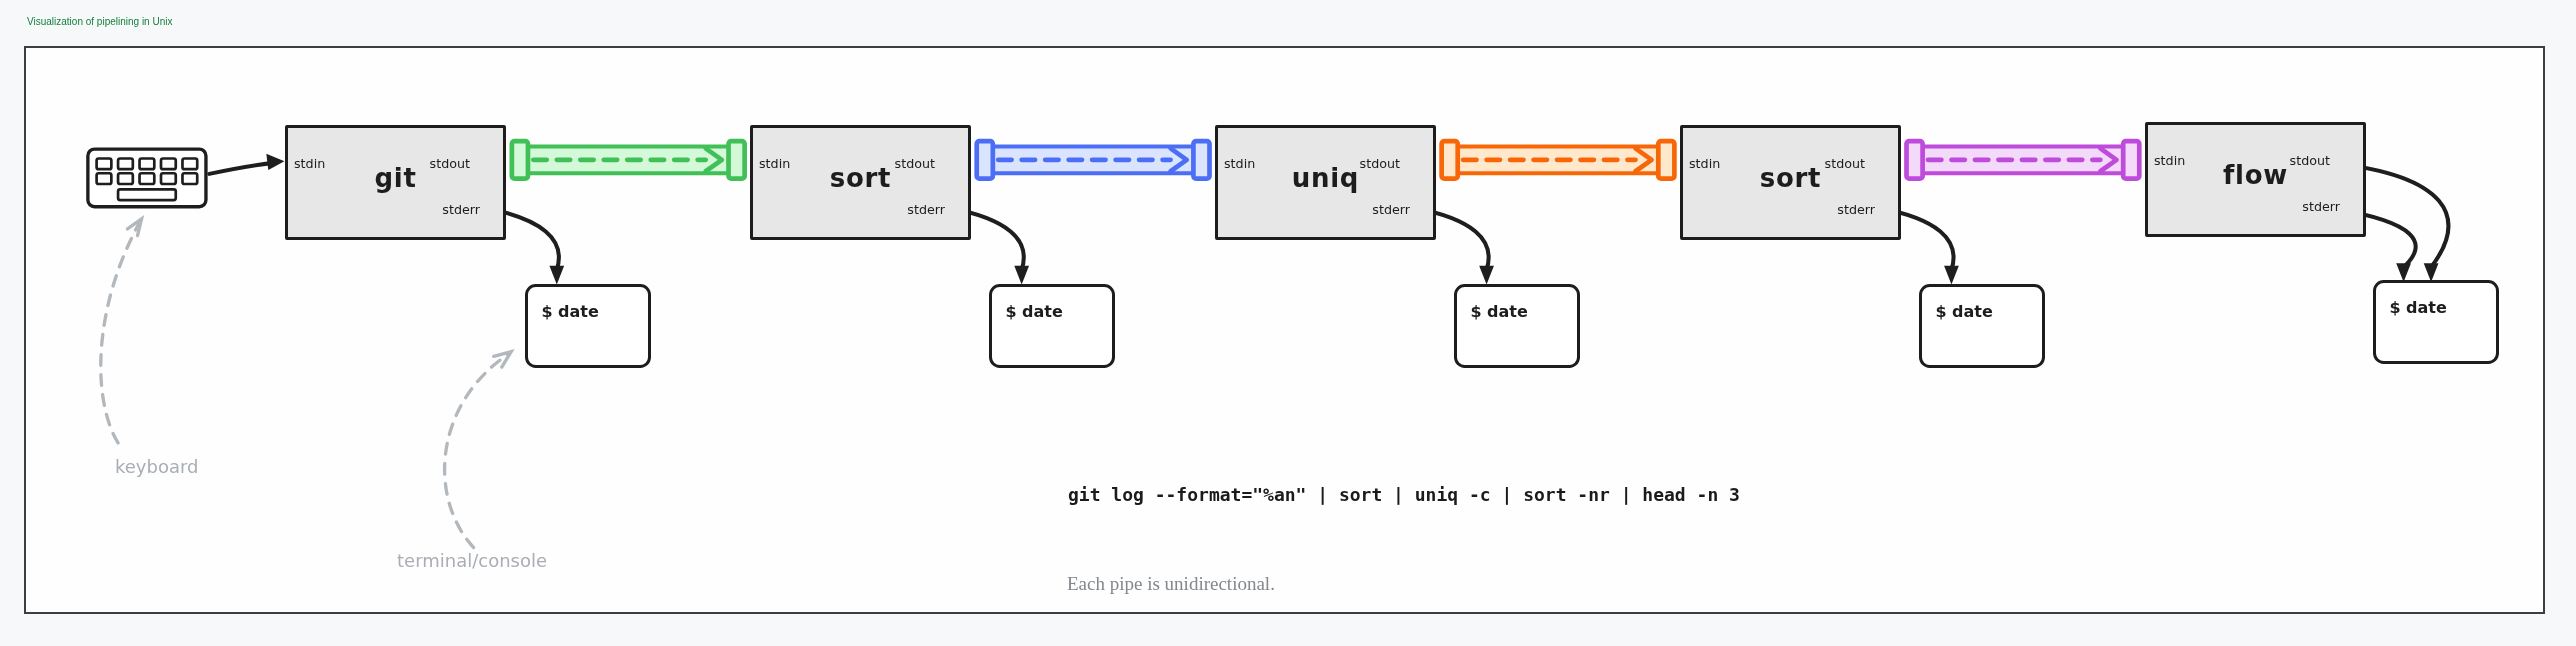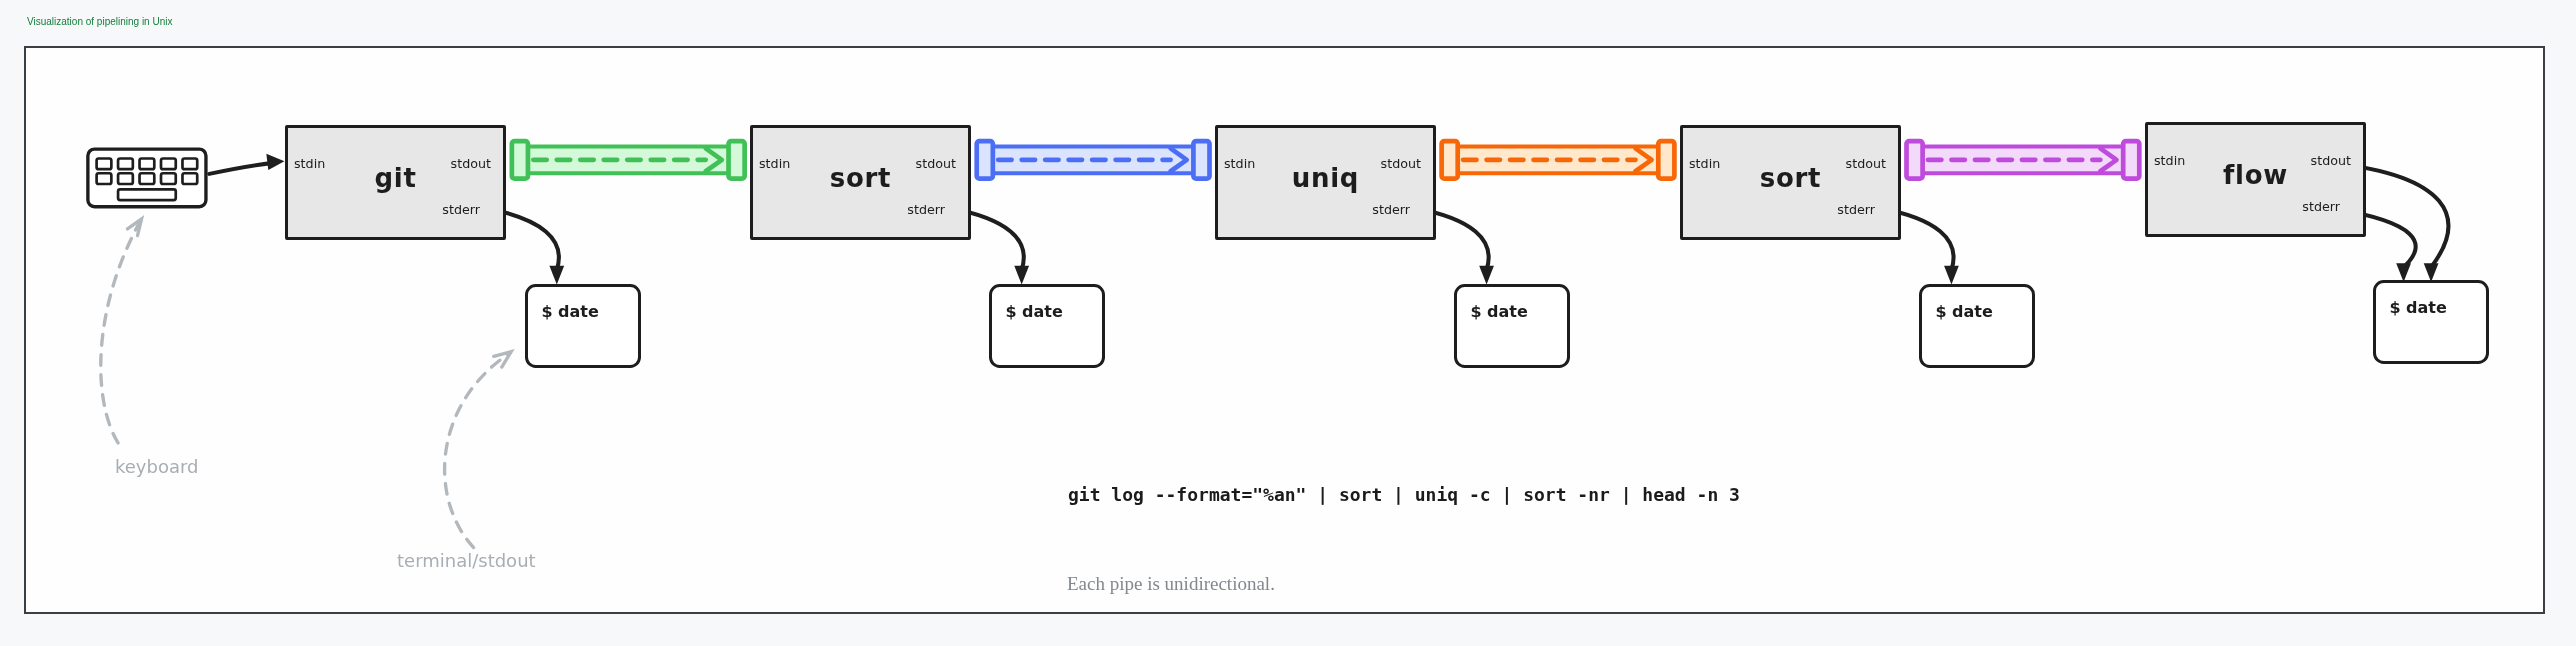--- a/index.html
+++ b/index.html
@@ -9,23 +9,23 @@
               font-size:10px;color:#15803d;}
   .canvas{position:absolute;left:23.5px;top:46px;width:2521px;height:568px;background:#fefefe;
           border:2px solid #3a3f44;box-sizing:border-box;}
   svg.overlay{position:absolute;left:0;top:0;width:2576px;height:647px;pointer-events:none;}
   .proc{position:absolute;width:221px;height:115px;background:#e7e7e7;border:3.4px solid #1d1d1d;
         border-radius:2px;box-sizing:border-box;}
   .proc .pname{position:absolute;left:0;right:0;top:50%;margin-top:-20px;text-align:center;
         font-size:26px;font-weight:600;color:#1d1d1d;letter-spacing:0.7px;}
   .port{position:absolute;font-size:12.7px;font-weight:500;color:#1d1d1d;white-space:nowrap;}
   .port.in{left:6px;top:27.5px;}
-  .port.out{right:12px;top:27.5px;}
+  .port.out{right:33px;top:27.5px;}
   .port.err{right:23px;top:74px;}
-  .terminal{position:absolute;width:116px;height:84px;background:#ffffff;border:3.4px solid #1d1d1d;
+  .terminal{position:absolute;width:126px;height:84px;background:#ffffff;border:3.4px solid #1d1d1d;
         border-radius:10.7px;box-sizing:border-box;}
   .terminal .tlabel{position:absolute;left:13.4px;top:14.8px;font-size:16px;font-weight:600;color:#1d1d1d;}
   .ann{position:absolute;font-size:18px;font-weight:500;color:#a9aeb4;white-space:nowrap;}
   .nline{position:absolute;font-size:19px;color:#83888e;font-weight:500;white-space:nowrap;}
   .ncode{position:absolute;font-family:"DejaVu Sans Mono",monospace;font-size:18px;font-weight:bold;
          color:#1b1b1b;white-space:nowrap;}
 </style>
 </head>
 <body>
 
@@ -154,19 +154,19 @@
     <div class="tlabel">$ date</div>
   </div>
   <div class="terminal" style="left:1919px;top:284px;">
     <div class="tlabel">$ date</div>
   </div>
   <div class="terminal" style="left:2373px;top:280px;">
     <div class="tlabel">$ date</div>
   </div>
 
   <div class="ann" style="left:115px;top:444px;margin-top:12px;">keyboard</div>
-  <div class="ann" style="left:397px;top:550px;">terminal/stdout</div>
+  <div class="ann" style="left:397px;top:550px;">terminal/console</div>
 
   <div class="ncode" style="left:1068px;top:484px;">git log --format="%an" | sort | uniq -c | sort -nr | head -n 3</div>
   <div class="nline" style="left:1067px;top:573px;font-family:Liberation Serif, serif;">Each pipe is unidirectional.</div>
 
 </div>
 
 
 </body></html>

